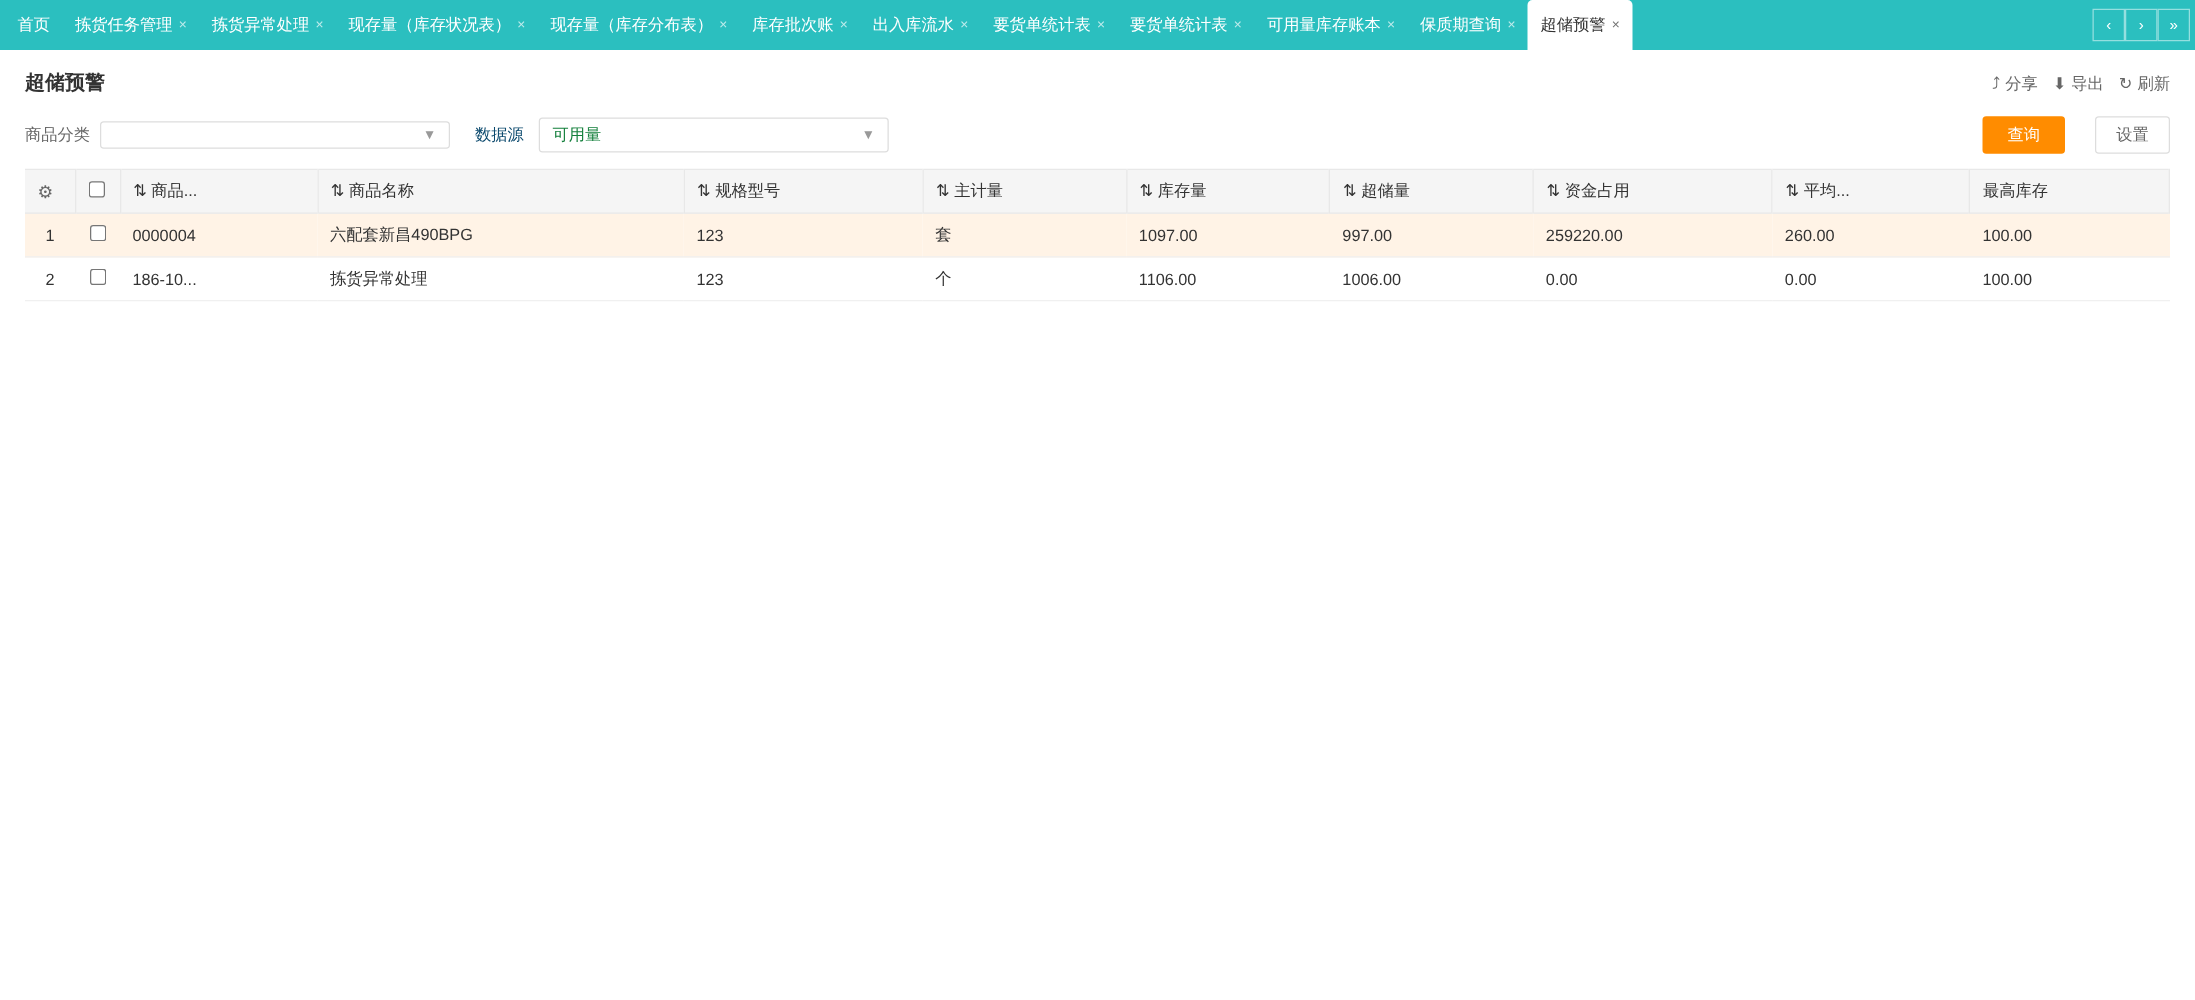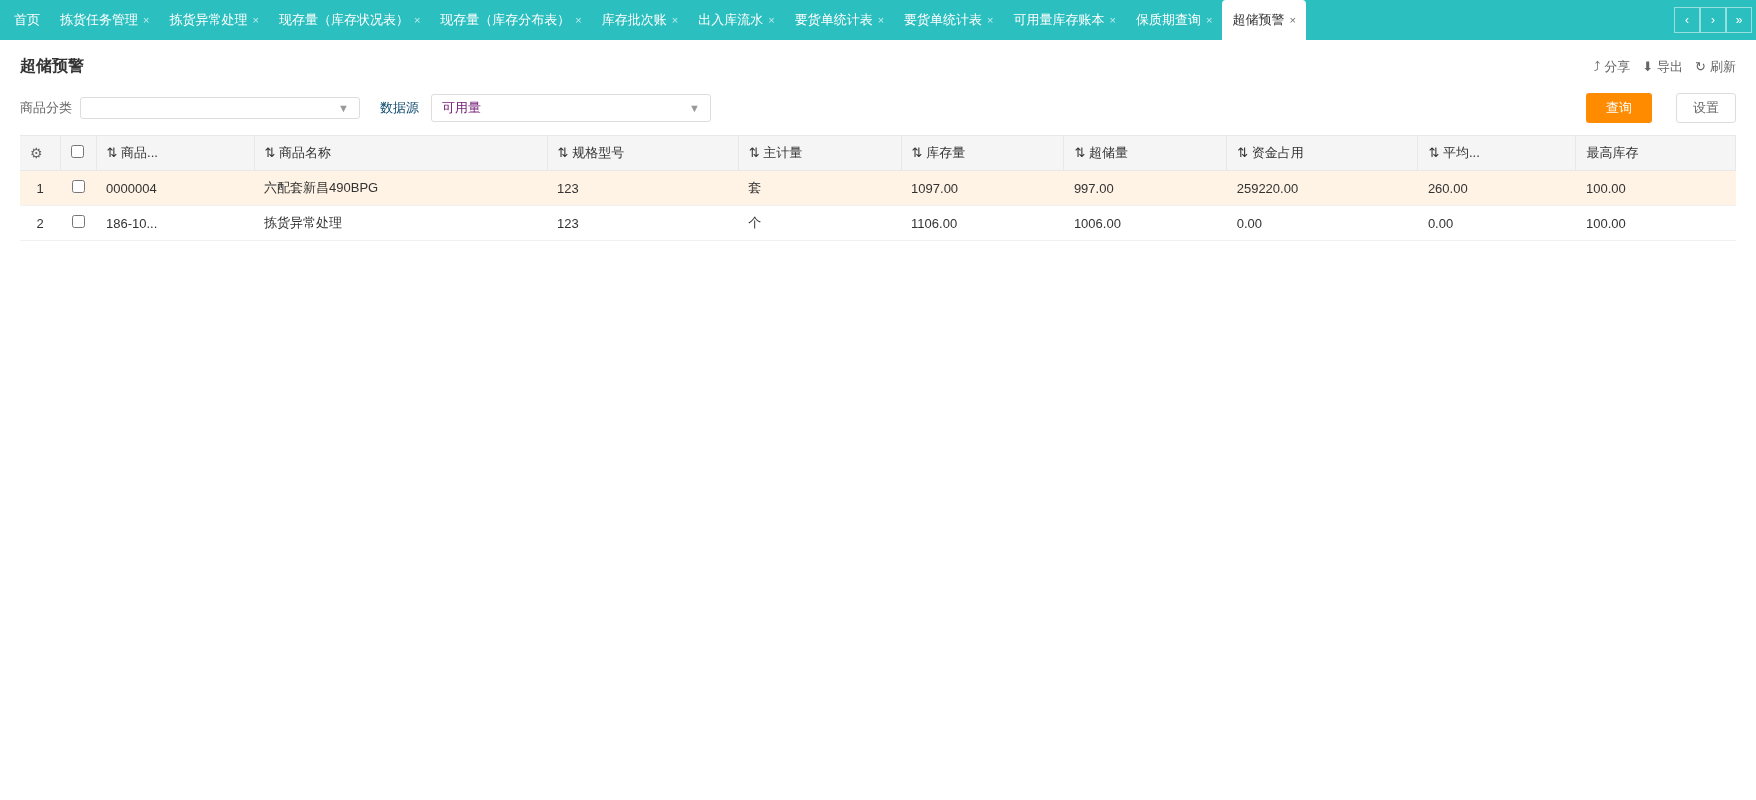--- a/index.html
+++ b/index.html
@@ -187,21 +187,21 @@
       cursor: pointer;
     }
 
     
     .datasource-label {
       color: #0c4a6e;
       font-size: 13px;
       margin-right: 4px;
     }
     .datasource-value {
-      color: #701a75;
+      color: #15803d;
       font-size: 13px;
       font-family: Liberation Serif, serif;
     }
   </style>
 </head>
 <body>
 
 <nav class="top-nav">
   <div class="nav-item">
     <span>首页</span>

